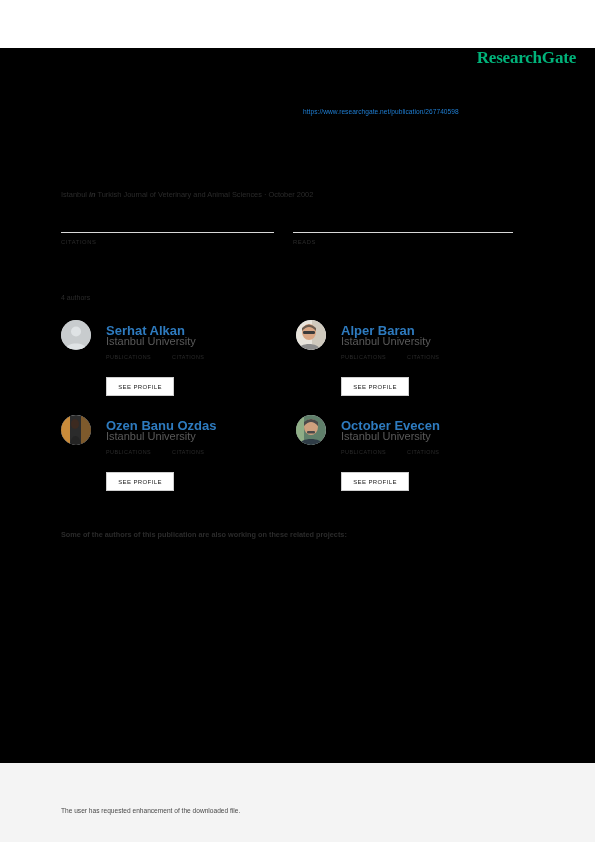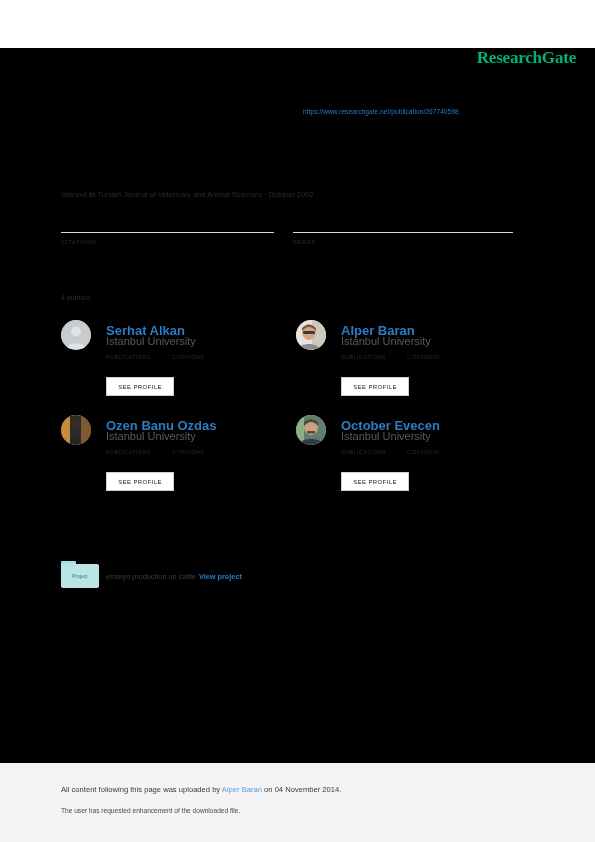--- a/index.html
+++ b/index.html
@@ -308,35 +308,20 @@
         <span class="cap">PUBLICATIONS</span>
       </div>
       <div class="metric m2">
         <span class="num"></span>
         <span class="cap">CITATIONS</span>
       </div>
     </div>
     <div class="see-profile">SEE PROFILE</div>
   </div>
 
-
-  <div class="project-row">
-    <div class="project-badge">
-      <div class="tab"></div>
-      <div class="body">
-          <span>Project</span>
-        </div>
-    </div>
-    <div class="project-text">
-      <span>embryo production on cattle</span><span class="view">View project</span>
-    </div>
-  </div>
+  <div class="projects-head">Some of the authors of this publication are also working on these related projects:</div>
+
 
   <div class="footer">
-    <div class="l1">
-      <span>All content following this page was uploaded by</span>
-      <span class="uploader">Alper Baran</span>
-      <span>on 04 November 2014.</span>
-    </div>
     <div class="l2">The user has requested enhancement of the downloaded file.</div>
   </div>
 
 </div>
 
 </body></html>

